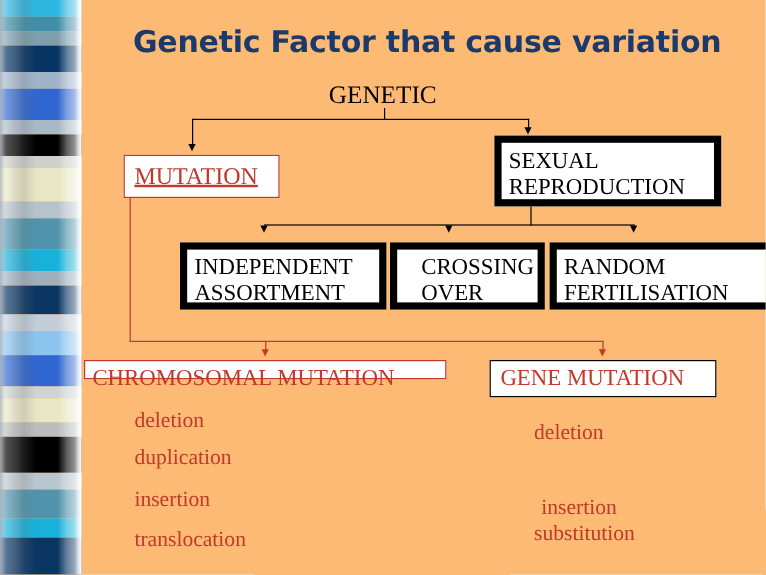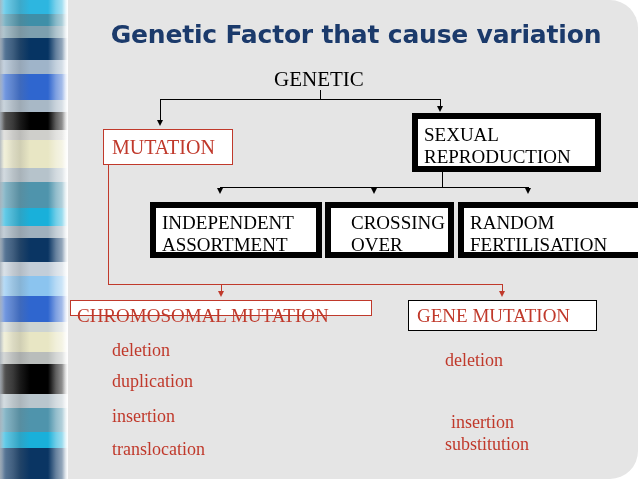--- a/index.html
+++ b/index.html
@@ -6,22 +6,21 @@
   body{
     width:638px;height:479px;
     background:#ffffff;
     font-family:"Liberation Serif", serif;
     overflow:hidden;
     position:relative;
   }
   #slide{
     position:absolute;inset:0;
     width:638px;height:479px;
-    background:#e5e5e5;
-    border-radius:28px;
+    background:#fdba74;
   }
 
   
   #side-strip{
     position:absolute;left:0;top:0;width:68px;height:479px;
     overflow:hidden;
   }
   #side-strip .band{
     position:absolute;left:0;width:68px;
   }
@@ -151,21 +150,21 @@
 
   <div class="plainlabel" style="left:274px;top:67px;font-size:21px;">GENETIC</div>
 
   <div class="ln v" style="left:320px;top:90px;height:10px;"></div>
   <div class="ln h" style="left:160px;top:99px;width:281px;"></div>
   <div class="ln v" style="left:160px;top:99px;height:22px;"></div>
   <div class="arrow" style="left:157px;top:120px;"></div>
   <div class="ln v" style="left:440px;top:99px;height:9px;"></div>
   <div class="arrow" style="left:437px;top:106px;"></div>
 
-  <div class="node redbox" style="left: 103px; top: 129px; width: 130px; height: 36px; font-size: 20px; padding: 6px 0px 0px 8px; border-color: rgb(192, 57, 43); color: rgb(192, 57, 43);">MUTATION</div>
+  <div class="node redbox" style="left: 103px; top: 129px; width: 130px; height: 36px; font-size: 20px; padding: 6px 0px 0px 8px; border-color: rgb(192, 57, 43); color: rgb(192, 57, 43); text-decoration: underline;">MUTATION</div>
 
   <div class="node black" style="left: 400px; top: 113px; width: 189px; height: 59px; font-size: 19px; padding: 5px 0px 0px 6px; border-color: rgb(0, 0, 0); color: rgb(0, 0, 0);">SEXUAL
 REPRODUCTION</div>
 
   <div class="ln v" style="left:442px;top:172px;height:16px;"></div>
   <div class="ln h" style="left:220px;top:187px;width:309px;"></div>
   <div class="arrow" style="left:217px;top:188px;"></div>
   <div class="arrow" style="left:371px;top:188px;"></div>
   <div class="arrow" style="left:525px;top:188px;"></div>
 

